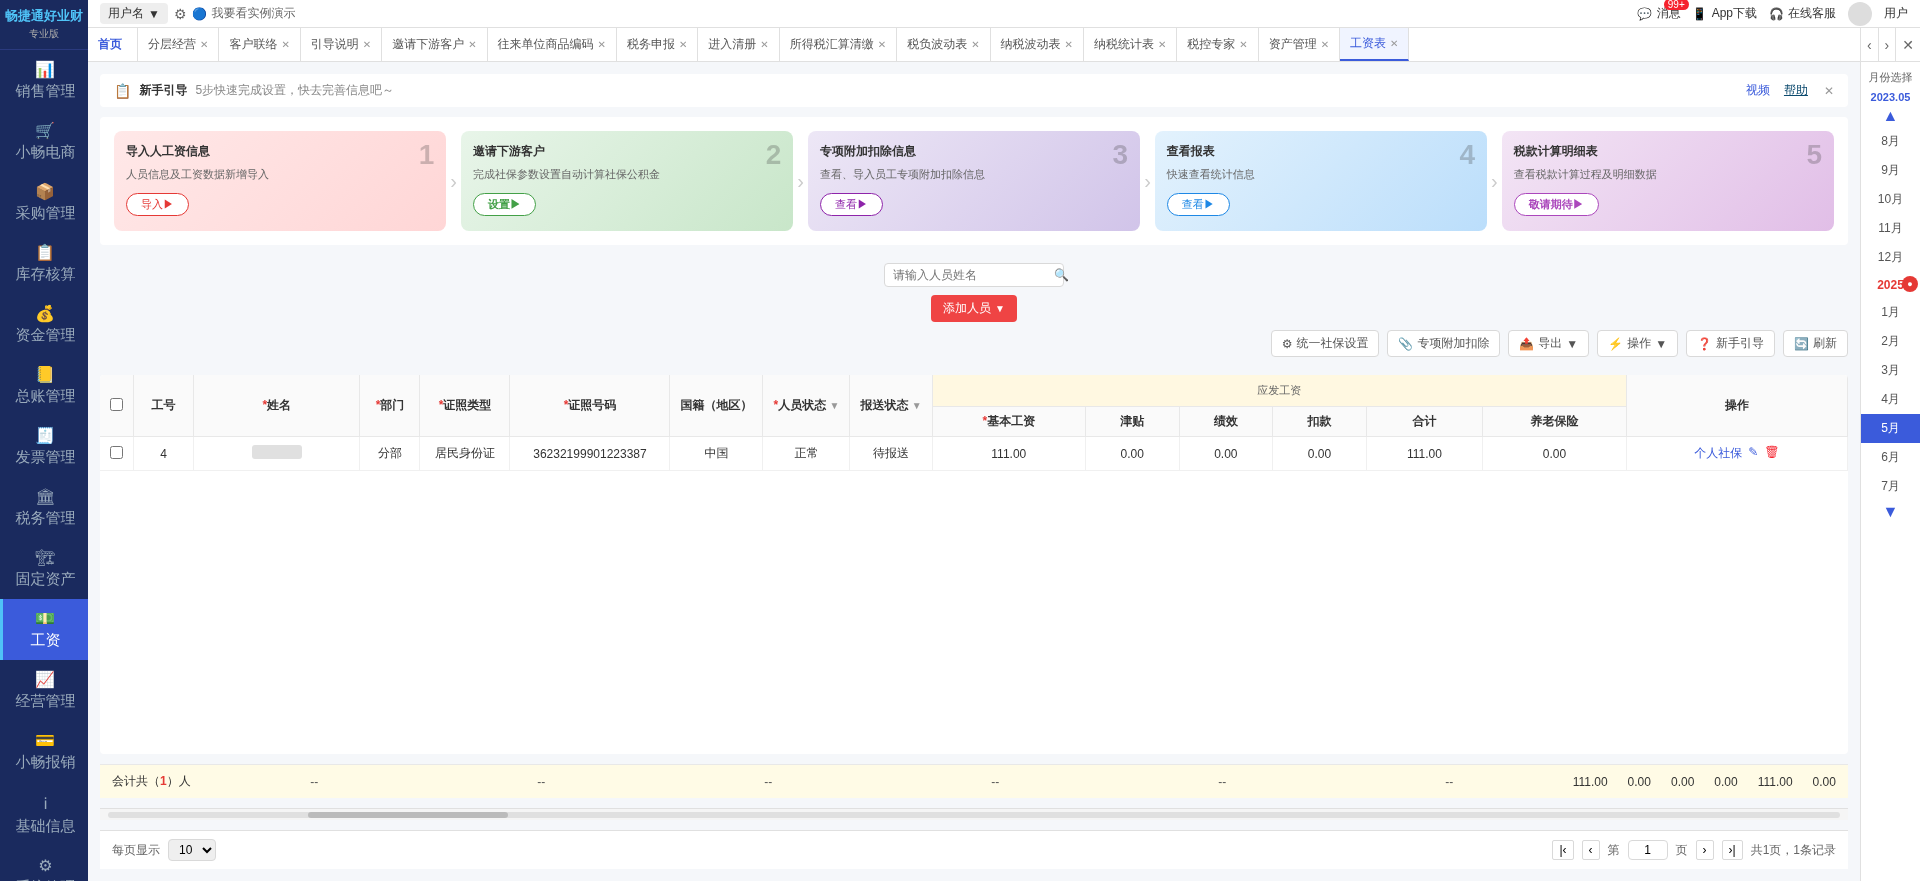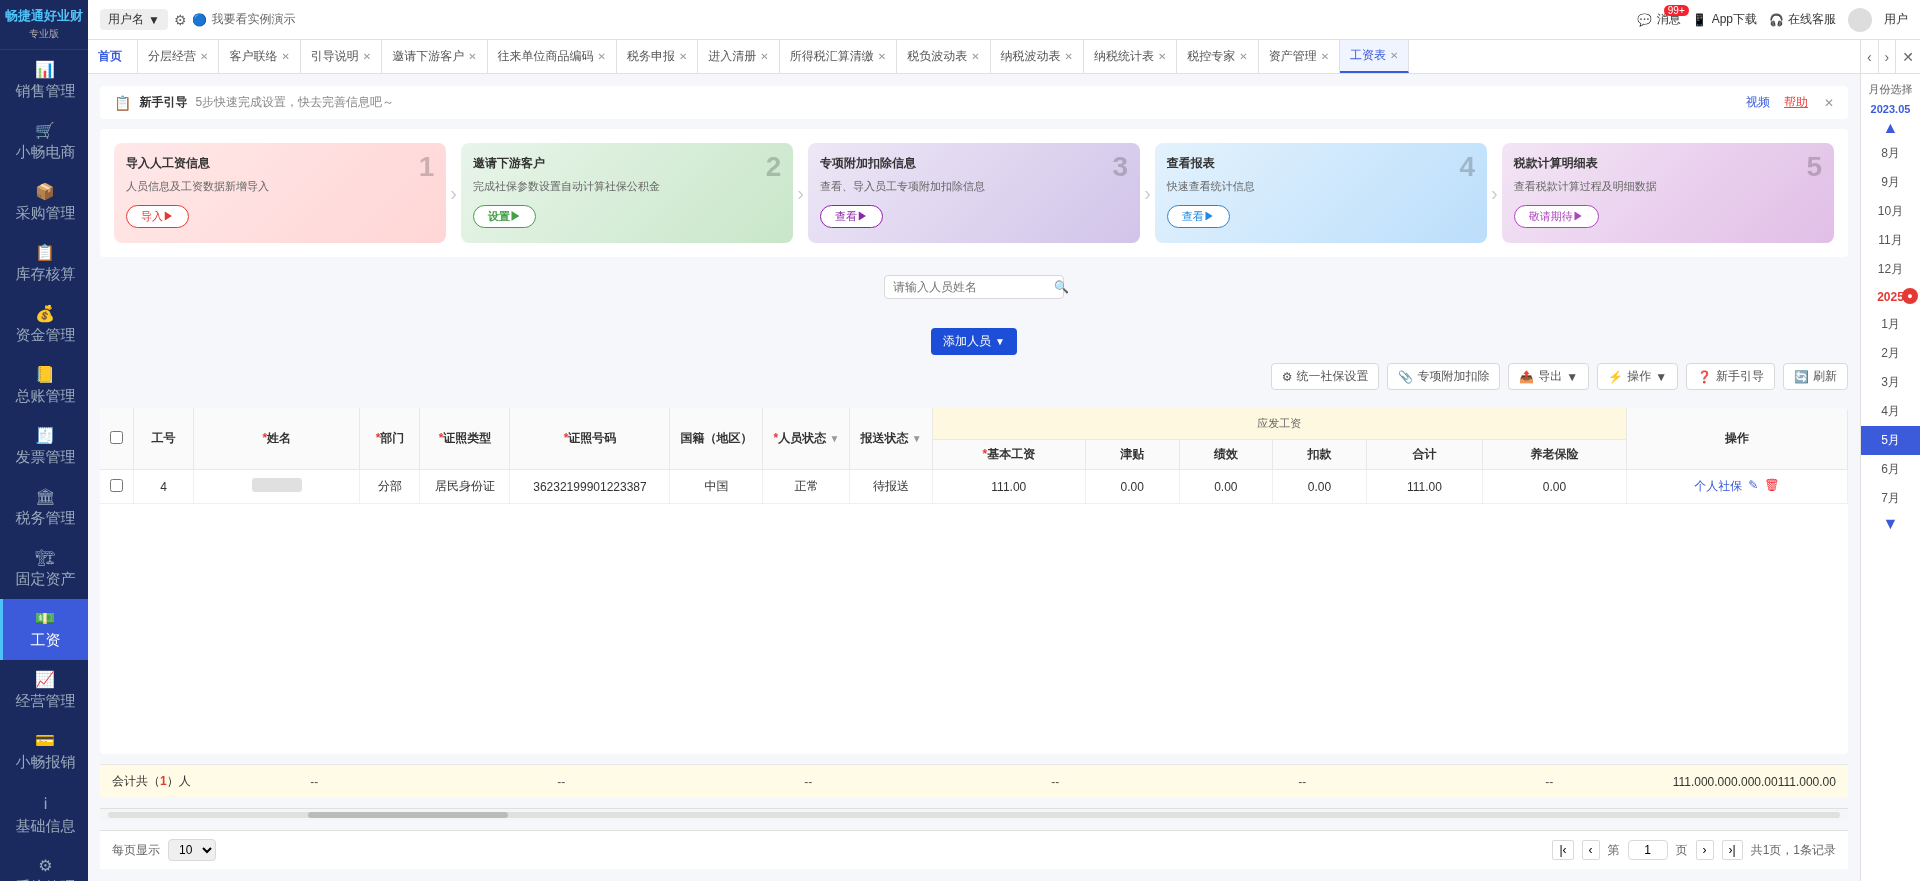--- a/index.html
+++ b/index.html
@@ -12,21 +12,21 @@
     .sidebar-logo-sub { color: #aaa; font-size: 10px; margin-top: 2px; }
     .sidebar-item { width: 100%; display: flex; flex-direction: column; align-items: center; padding: 10px 4px; cursor: pointer; color: #9ab; font-size: 12px; border-left: 3px solid transparent; }
     .sidebar-item.active { background: #3b5bdb; color: #fff; border-left: 3px solid #4fc3f7; }
     .sidebar-item-icon { font-size: 16px; margin-bottom: 3px; }
     .sidebar-item-label { font-size: 15px; text-align: center; }
 
     
     .main { flex: 1; display: flex; flex-direction: column; overflow: hidden; }
 
     
-    .topbar { height: 40px; background: #fff; display: flex; align-items: center; padding: 0 12px; border-bottom: 1px solid #e0e0e0; gap: 8px; flex-shrink: 0; }
+    .topbar { height: 28px; background: #fff; display: flex; align-items: center; padding: 0 12px; border-bottom: 1px solid #e0e0e0; gap: 8px; flex-shrink: 0; }
     .topbar-left { display: flex; align-items: center; gap: 6px; }
     .topbar-user { background: #eee; border-radius: 4px; padding: 2px 8px; font-size: 12px; cursor: pointer; display: flex; align-items: center; gap: 4px; }
     .topbar-gear { font-size: 14px; cursor: pointer; color: #666; }
     .topbar-demo { color: #666; font-size: 12px; cursor: pointer; display: flex; align-items: center; gap: 4px; }
     .topbar-demo-icon { color: #4fc3f7; }
     .topbar-right { margin-left: auto; display: flex; align-items: center; gap: 12px; }
     .topbar-msg { display: flex; align-items: center; gap: 4px; font-size: 12px; cursor: pointer; position: relative; }
     .topbar-badge { background: #f5222d; color: #fff; border-radius: 8px; padding: 0 4px; font-size: 10px; position: absolute; top: -6px; right: -8px; }
     .topbar-app { display: flex; align-items: center; gap: 4px; font-size: 12px; cursor: pointer; }
     .topbar-support { display: flex; align-items: center; gap: 4px; font-size: 12px; cursor: pointer; }
@@ -67,28 +67,28 @@
     .step-card-4 { background: linear-gradient(135deg, #e3f2fd, #bbdefb); }
     .step-card-5 { background: linear-gradient(135deg, #f3e5f5, #e1bee7); }
     .step-number { font-size: 28px; font-weight: bold; opacity: 0.25; position: absolute; top: 8px; right: 12px; }
     .step-title { font-weight: bold; font-size: 12px; color: #333; }
     .step-desc { font-size: 11px; color: #666; line-height: 1.5; }
     .step-btn { display: inline-block; border-radius: 12px; padding: 3px 14px; font-size: 11px; cursor: pointer; margin-top: 4px; align-self: flex-start; border: none; }
     .step-btn-red { background: #fff; color: #e53935; border: 1px solid #e53935; }
     .step-btn-green { background: #fff; color: #43a047; border: 1px solid #43a047; font-weight: bold; }
     .step-btn-purple { background: #fff; color: #8e24aa; border: 1px solid #8e24aa; }
     .step-btn-blue { background: #fff; color: #1e88e5; border: 1px solid #1e88e5; }
-    .step-btn-pink { background: #fff; color: #ab47bc; border: 1px solid #ab47bc; }
+    .step-btn-pink { background: #fff; color: #ab47bc; border: 1px solid #ab47bc; font-weight: bold; }
 
     
     .toolbar { display: flex; align-items: center; gap: 8px; padding: 8px 0; flex-shrink: 0; flex-wrap: wrap; flex-direction: column; }
     .toolbar-search { display: flex; align-items: center; border: 1px solid #d9d9d9; border-radius: 4px; background: #fff; padding: 4px 8px; gap: 6px; width: 180px; }
     .toolbar-search input { border: none; outline: none; font-size: 12px; flex: 1; color: #999; }
     .toolbar-search-icon { color: #999; cursor: pointer; }
-    .btn-add { background: #1d4ed8; color: #fff; border: none; border-radius: 4px; padding: 5px 12px; cursor: pointer; font-size: 12px; display: flex; align-items: center; gap: 4px; margin-top: 21px; }
+    .btn-add { background: #ef4444; color: #fff; border: none; border-radius: 4px; padding: 5px 12px; cursor: pointer; font-size: 12px; display: flex; align-items: center; gap: 4px; }
     .btn-add-arrow { font-size: 10px; }
     .toolbar-actions { display: flex; align-items: center; gap: 8px; margin-left: auto; }
     .toolbar-action-btn { background: #fff; border: 1px solid #d9d9d9; border-radius: 4px; padding: 4px 10px; font-size: 12px; cursor: pointer; display: flex; align-items: center; gap: 4px; color: #555; }
 
     
     .table-wrapper { background: #fff; border-radius: 4px; overflow: auto; flex: 1; }
     table { width: 100%; border-collapse: collapse; font-size: 12px; }
     thead th { background: #fafafa; border-bottom: 1px solid #e8e8e8; border-right: 1px solid #e8e8e8; padding: 8px 10px; font-weight: bold; color: #333; white-space: nowrap; text-align: center; position: sticky; top: 0; z-index: 1; }
     thead th.group-header { background: #fff8e1; color: #666; font-weight: normal; font-size: 11px; border-bottom: 1px solid #e8e8e8; }
     tbody td { border-bottom: 1px solid #f0f0f0; border-right: 1px solid #f0f0f0; padding: 8px 10px; text-align: center; color: #333; }
@@ -99,21 +99,21 @@
     .col-idno { width: 160px; }
     .col-country { width: 80px; }
     .col-status { width: 80px; }
     .col-report { width: 80px; }
     .op-links { display: flex; gap: 6px; justify-content: center; }
     .op-link { color: #3b5bdb; cursor: pointer; text-decoration: none; }
     .op-link.delete { color: #f5222d; }
     .name-blur { background: #e0e0e0; border-radius: 3px; width: 50px; height: 14px; display: inline-block; }
 
     
-    .table-footer { background: #fffbe6; border-top: 1px solid #e8e8e8; display: flex; align-items: center; padding: 8px 12px; font-size: 12px; flex-shrink: 0; }
+    .table-footer { background: #fffbe6; border-top: 1px solid #e8e8e8; display: flex; align-items: center; padding: 8px 12px; gap: 20px; font-size: 12px; flex-shrink: 0; }
     .footer-total { color: #333; }
     .footer-num { font-weight: bold; color: #e53935; }
     .footer-cell { flex: 1; text-align: center; color: #555; }
     .footer-amount { text-align: center; color: #333; font-weight: 500; }
     .scrollbar-area { height: 12px; background: #f5f5f5; border-top: 1px solid #e0e0e0; display: flex; align-items: center; padding: 0 8px; flex-shrink: 0; }
     .scrollbar-track { flex: 1; height: 6px; background: #e0e0e0; border-radius: 3px; position: relative; }
     .scrollbar-thumb { width: 200px; height: 6px; background: #bbb; border-radius: 3px; position: absolute; left: 200px; }
     .pagination { background: #fff; border-top: 1px solid #e0e0e0; display: flex; align-items: center; padding: 8px 12px; font-size: 12px; gap: 8px; flex-shrink: 0; }
     .pagination-left { color: #666; }
     .pagination-select { border: 1px solid #d9d9d9; border-radius: 4px; padding: 2px 6px; font-size: 12px; }
@@ -271,21 +271,21 @@
 
   <div class="content">
     <div class="page-content">
 
       <div class="intro-bar">
         <span class="intro-icon">📋</span>
         <span class="intro-title">新手引导</span>
         <span class="intro-desc">5步快速完成设置，快去完善信息吧～</span>
         <div class="intro-links">
           <span style="color:#3b5bdb;cursor:pointer;">视频</span>
-          <span style="color:#ef4444;cursor:pointer;text-decoration:underline;">帮助</span>
+          <span style="color:#0c4a6e;cursor:pointer;text-decoration:underline;">帮助</span>
         </div>
         <span class="intro-close" style="margin-left:8px;">✕</span>
       </div>
 
       <div class="steps-container">
 
         <div class="step-item">
           <div class="step-card step-card-1" style="position:relative;">
             <span class="step-number">1</span>
             <span class="step-title">导入人工资信息</span>

